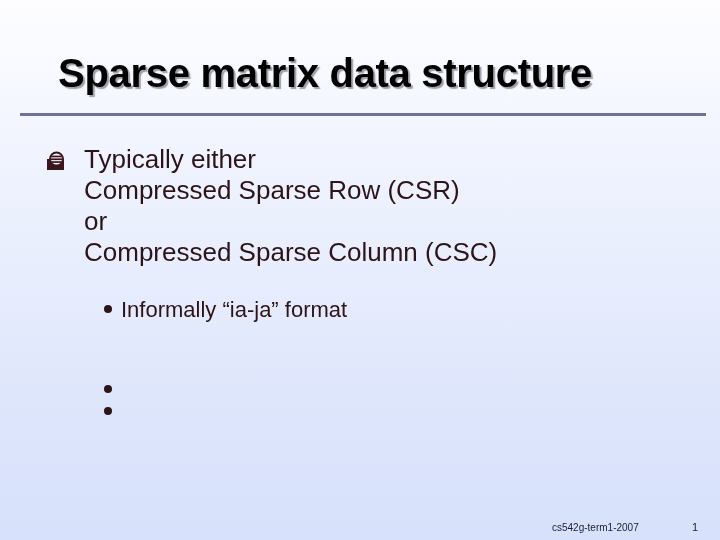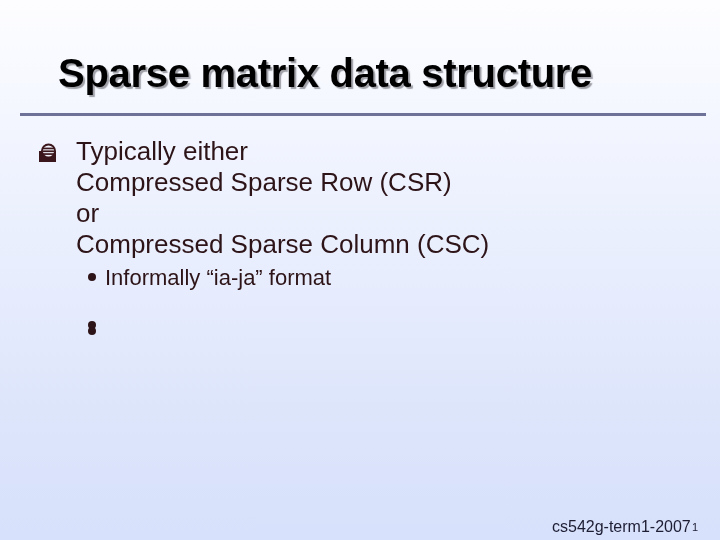--- a/index.html
+++ b/index.html
@@ -61,42 +61,42 @@
   #body-block {
     position: absolute;
     left: 0;
     top: 136px;
     width: 720px;
   }
 
   .lvl1 {
     position: relative;
     padding-left: 76px;
-    margin: 0;
+    margin: 8px;
   }
   .lvl1-text {
     font-size: 26px;
     line-height: 31px;
     color: #2d1418;
     white-space: pre-line;
   }
 
   .marker1 {
     position: absolute;
     left: 38px;
     top: 6px;
     width: 22px;
     height: 21px;
     display: block;
   }
 
   .lvl2 {
     position: relative;
     padding-left: 105px;
-    margin: 0;
+    margin: 16px;
   }
   .lvl2-text {
     font-size: 22px;
     line-height: 27px;
     color: #2d1418;
     white-space: pre-line;
   }
   .marker2 {
     position: absolute;
     left: 88px;
@@ -117,21 +117,21 @@
     position: absolute;
     left: 552px;
     top: 518px;
     width: 156px;
     height: 18px;
     background: rgba(216,226,251,0.0);
     display: flex;
     align-items: center;
   }
   #footer-label {
-    font-size: 16px;
+    font-size: 10px;
     color: #1d1d33;
     white-space: nowrap;
   }
   #footer-page {
     position: absolute;
     right: 10px;
     font-size: 11px;
     color: #1d1d33;
   }
 </style>

